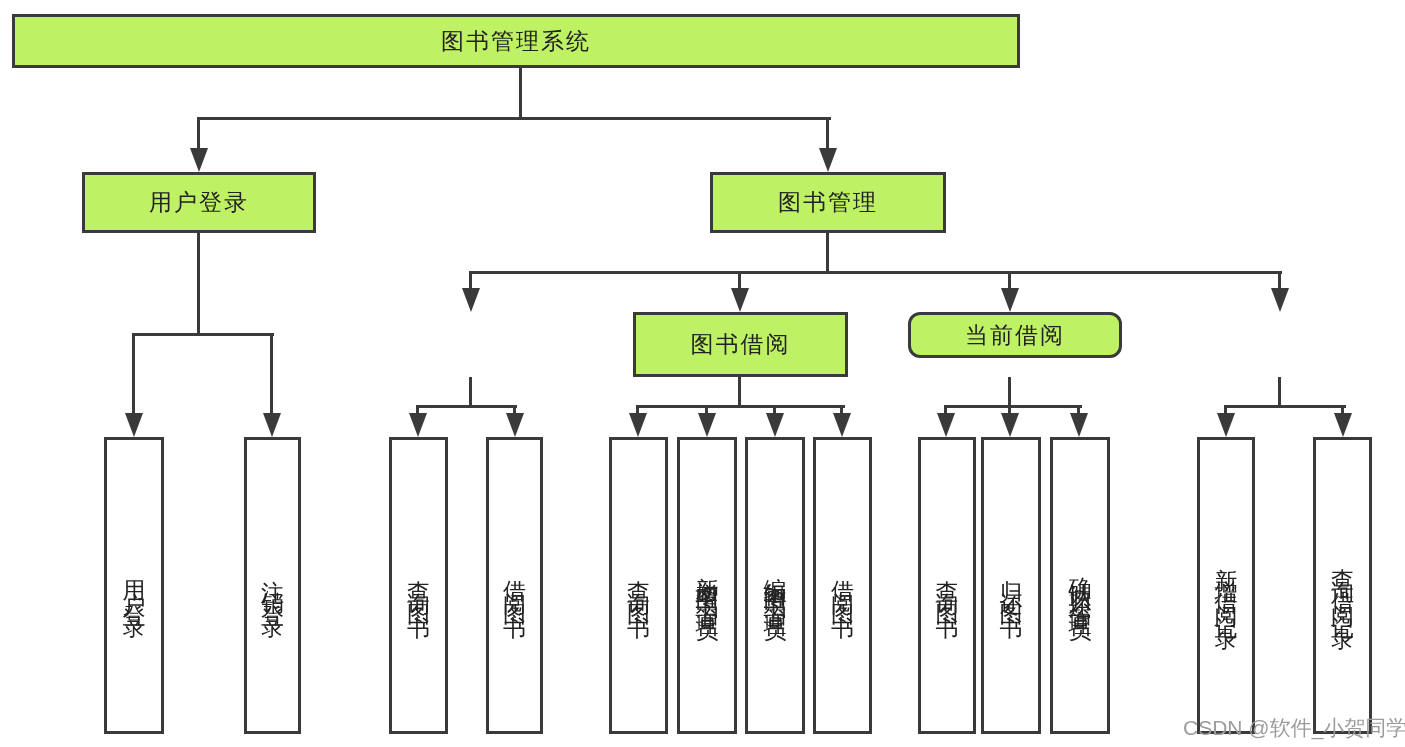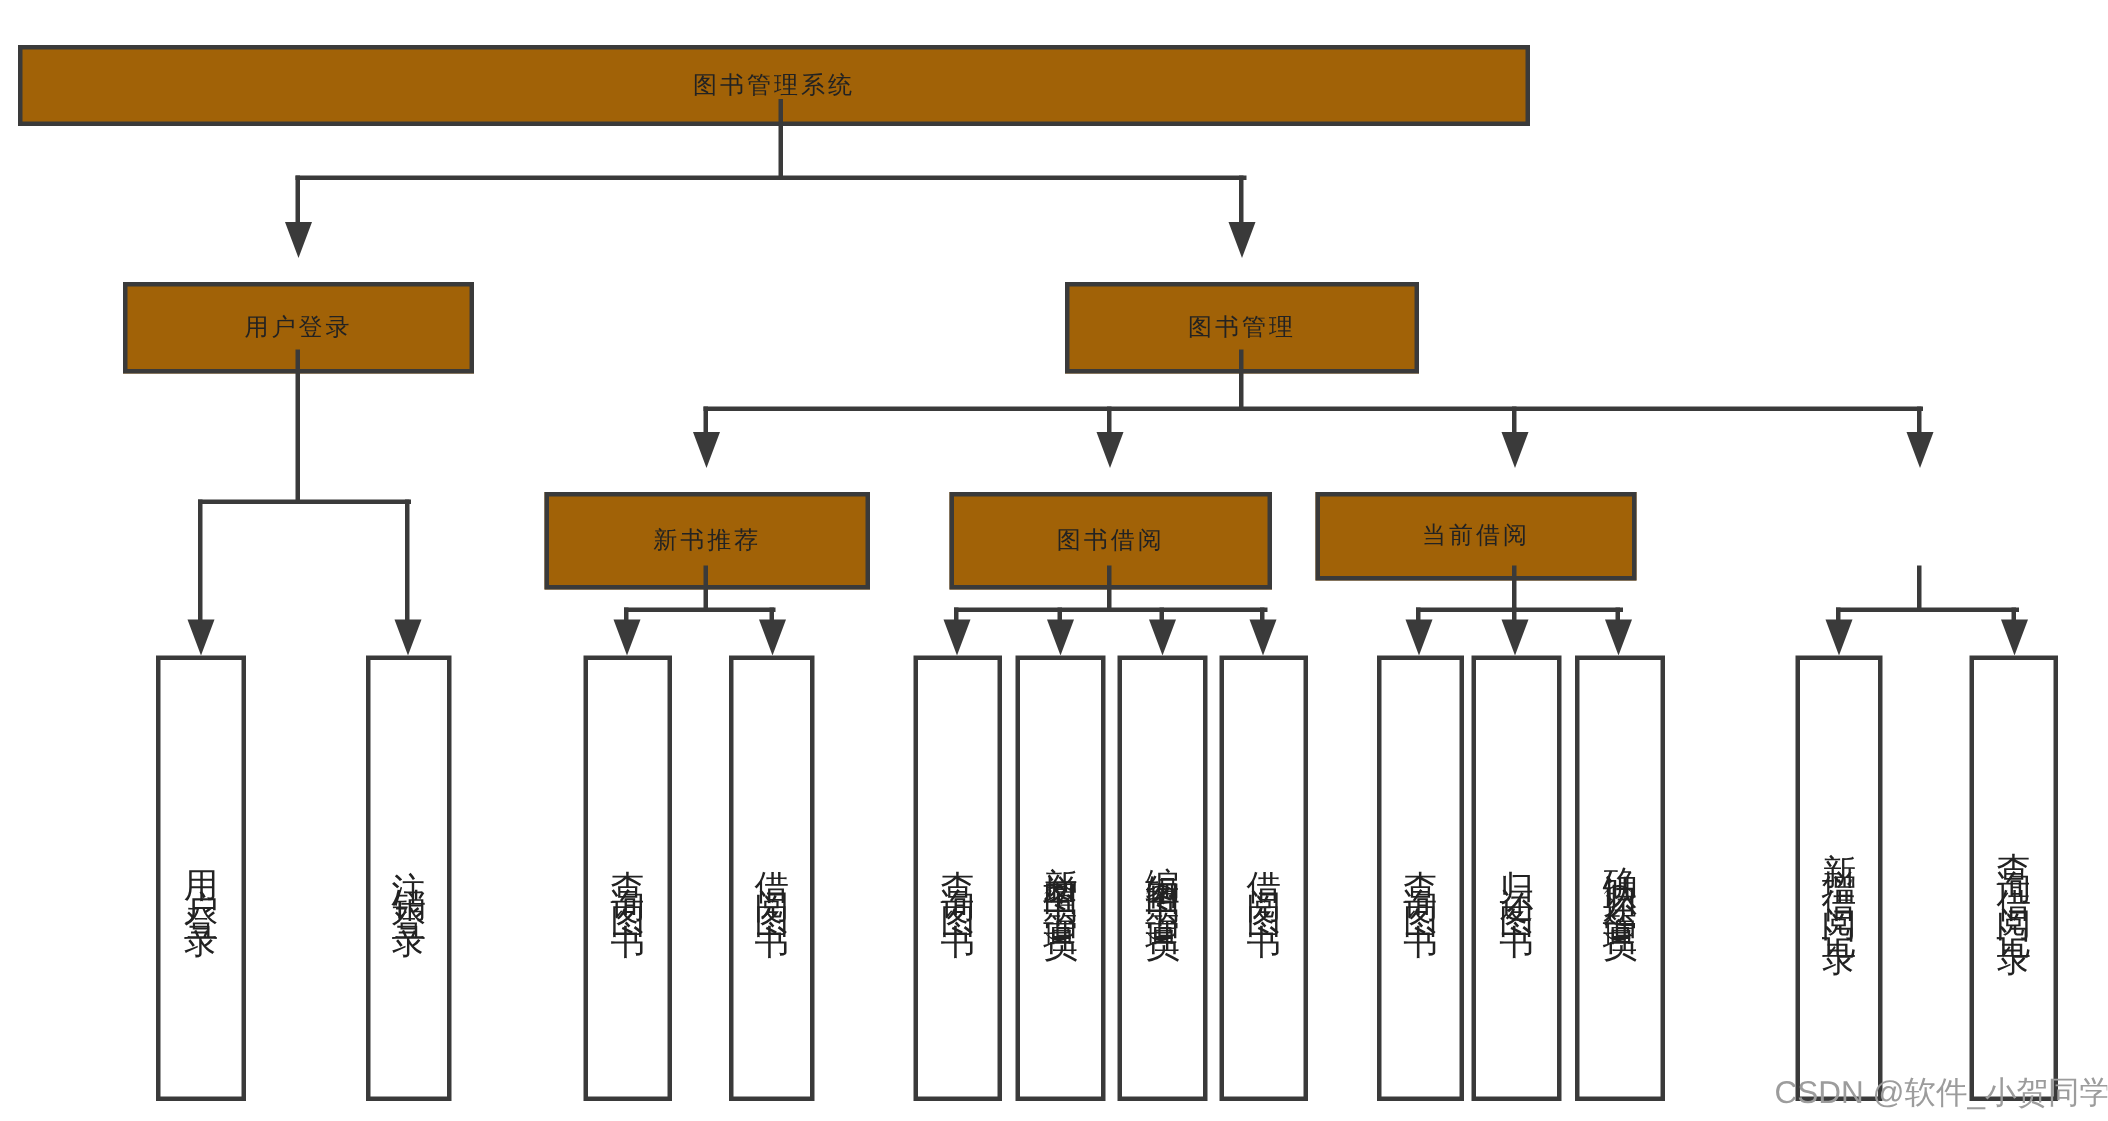--- a/index.html
+++ b/index.html
@@ -3,25 +3,24 @@
 <meta charset="utf-8">
 <style>
   html,body { margin:0; padding:0; background:#ffffff; }
   body { font-family:"Liberation Sans", sans-serif; }
   .canvas {
     position:relative; width:1405px; height:747px;
     background:#ffffff; overflow:hidden;
   }
   .node {
     position:absolute; box-sizing:border-box;
-    border:3px solid #3a3a3a; background:#a16207;
+    border:3px solid #3a3a3a; background:#bef264;
     display:flex; align-items:center; justify-content:center;
-    font-size:16px; letter-spacing:2px; color:#222222;
+    font-size:23px; letter-spacing:2px; color:#222222;
     white-space:nowrap;
-    margin-top:16px;
   }
   .leaf {
     position:absolute; box-sizing:border-box;
     border:3px solid #3a3a3a; background:#ffffff;
     display:flex; align-items:center; justify-content:center;
   }
   .vtext {
     writing-mode:vertical-rl; text-orientation:mixed;
     font-size:23px; letter-spacing:12px; color:#222222;
     white-space:nowrap; line-height:1;
@@ -70,23 +69,22 @@
   <div class="hl" style="left:469px; top:271px; width:813px;"></div>
   <div class="vl" style="left:469px; top:271px; height:20px;"></div>
   <div class="arrow" style="left:462px; top:288px;"></div>
   <div class="vl" style="left:738px; top:271px; height:20px;"></div>
   <div class="arrow" style="left:731px; top:288px;"></div>
   <div class="vl" style="left:1008px; top:271px; height:20px;"></div>
   <div class="arrow" style="left:1001px; top:288px;"></div>
   <div class="vl" style="left:1278px; top:271px; height:20px;"></div>
   <div class="arrow" style="left:1271px; top:288px;"></div>
 
-  <div class="node" style="left:363px; top:312px; width:217px; height:65px;">新书推荐</div>
   <div class="node" style="left:633px; top:312px; width:215px; height:65px;text-align:right;">图书借阅</div>
-  <div class="node" style="left:877px; top:312px; width:214px; height:59px;">当前借阅</div>
+  <div class="node" style="left:908px; top:312px; width:214px; height:46px;border-radius:12px;">当前借阅</div>
 
   <div class="vl" style="left:469px; top:377px; height:31px;"></div>
   <div class="hl" style="left:416px; top:405px; width:101px;"></div>
   <div class="vl" style="left:416px; top:405px; height:11px;"></div>
   <div class="arrow" style="left:409px; top:413px;"></div>
   <div class="vl" style="left:513px; top:405px; height:11px;"></div>
   <div class="arrow" style="left:506px; top:413px;"></div>
 
   <div class="vl" style="left:738px; top:377px; height:31px;"></div>
   <div class="hl" style="left:636px; top:405px; width:209px;"></div>

